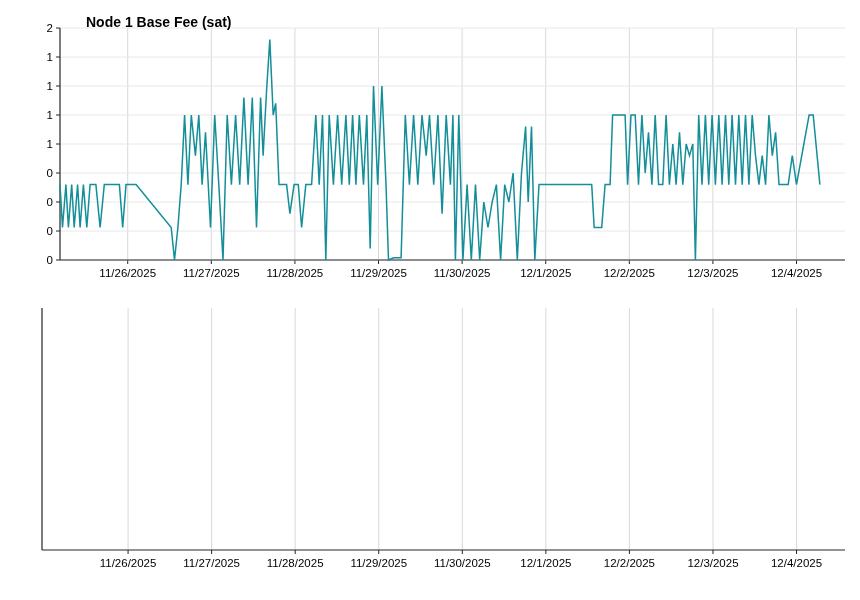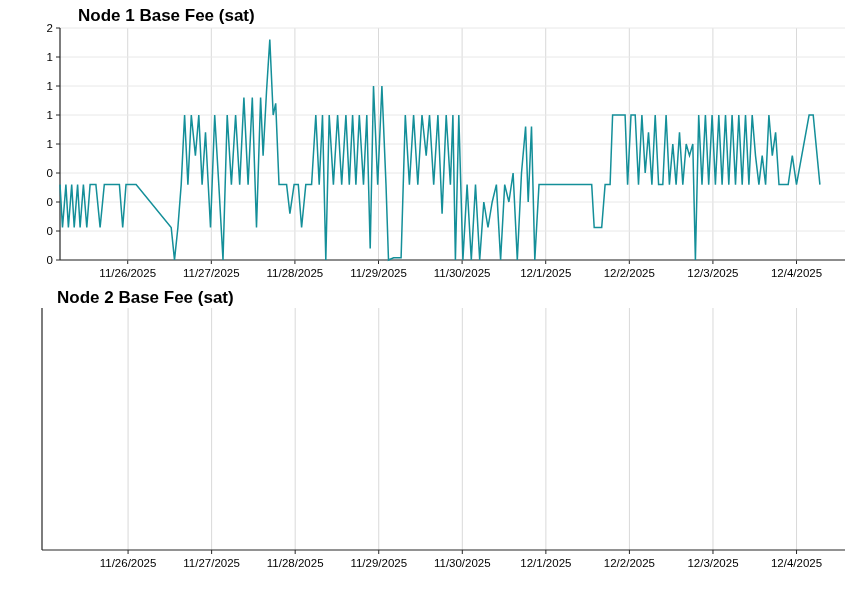--- a/index.html
+++ b/index.html
@@ -1,20 +1,20 @@
 <!DOCTYPE html>
 <html><head>
 <meta charset="utf-8">
 <style>
   html,body{margin:0;padding:0;background:#ffffff;}
   body{width:860px;height:600px;position:relative;font-family:"Liberation Sans",sans-serif;overflow:hidden;}
   .chart-section{position:absolute;left:0;width:860px;}
   #section-node1{top:0;height:285px;}
   #section-node2{top:285px;height:315px;}
-  .chart-title{position:absolute;margin:0;font-size:17px;font-weight:bold;color:#000;z-index:2;
+  .chart-title{position:absolute;margin:8px;font-size:14px;font-weight:bold;color:#000;z-index:2;
                font-family:"Liberation Sans",sans-serif;}
   #title-node1{left:78px;top:6px;}
   #title-node2{left:57px;top:3px;}
   svg{position:absolute;left:0;top:0;display:block;}
   svg text{font-family:"Liberation Sans",sans-serif;}
 </style>
 </head>
 <body>
 
 <div class="chart-section" id="section-node1">
@@ -74,21 +74,20 @@
       <line x1="60" y1="28" x2="845" y2="28" stroke="#e8e8e8" stroke-width="1"></line>
       <line x1="56" y1="28" x2="60" y2="28" stroke="#262626" stroke-width="1"></line>
       <text x="53" y="32" text-anchor="end" font-size="11.5" fill="#000000">2</text>
       <line x1="60" y1="28" x2="60" y2="260" stroke="#262626" stroke-width="1.2"></line>
       <line x1="60" y1="260" x2="845" y2="260" stroke="#262626" stroke-width="1.2"></line>
       <polyline points="60.0,184.6 62.5,227.5 65.9,184.6 68.4,227.5 71.7,184.6 74.2,227.5 77.6,184.6 80.1,227.5 83.4,184.6 86.8,227.5 90.1,184.6 95.9,184.6 100.1,227.5 104.3,184.6 119.4,184.6 122.7,227.5 126.0,184.6 136.1,184.6 171.2,227.5 174.5,260.0 177.9,227.5 181.2,184.6 184.6,115.0 187.9,184.6 191.3,115.0 195.4,155.6 198.8,115.0 202.1,184.6 205.5,132.4 210.5,227.5 214.7,115.0 218.8,184.6 223.0,260.0 227.2,115.0 231.4,184.6 235.6,115.0 239.7,184.6 243.9,97.6 248.1,184.6 252.3,97.6 256.5,227.5 260.6,97.6 263.1,155.6 266.5,91.8 269.8,39.6 273.2,115.0 275.7,103.4 279.0,184.6 286.6,184.6 289.9,213.6 294.1,184.6 298.3,184.6 301.6,227.5 305.8,184.6 311.6,184.6 315.8,115.0 319.2,184.6 322.5,115.0 325.8,260.0 329.2,115.0 333.4,184.6 337.6,115.0 341.7,184.6 345.9,115.0 349.3,184.6 352.6,115.0 355.9,184.6 359.3,115.0 363.5,184.6 366.8,115.0 370.2,248.4 373.5,86.0 377.7,184.6 381.9,86.0 386.0,184.6 388.5,260.0 393.6,257.7 401.1,257.7 405.3,115.0 409.4,184.6 413.6,115.0 417.8,184.6 422.0,115.0 426.2,155.6 429.5,115.0 433.7,184.6 437.9,115.0 442.1,213.6 446.2,115.0 450.4,184.6 452.9,115.0 455.4,260.0 458.8,115.0 462.9,260.0 467.1,184.6 471.3,260.0 475.5,184.6 479.7,260.0 483.8,202.0 488.0,227.5 492.2,202.0 496.4,184.6 500.6,260.0 504.7,184.6 508.9,202.0 513.1,173.0 517.3,260.0 521.5,173.0 525.6,126.6 528.2,202.0 531.5,126.6 534.8,260.0 539.0,184.6 543.2,184.6 591.7,184.6 594.2,227.5 601.7,227.5 605.1,184.6 610.1,184.6 612.6,115.0 625.1,115.0 627.6,184.6 631.0,115.0 635.2,115.0 638.5,184.6 641.9,115.0 645.2,173.0 648.5,132.4 651.9,184.6 655.2,115.0 658.6,184.6 662.8,184.6 666.1,115.0 669.4,184.6 672.8,144.0 676.1,184.6 679.5,132.4 682.8,184.6 686.2,144.0 689.5,155.6 692.8,144.0 695.4,260.0 698.7,115.0 702.0,184.6 705.4,115.0 708.7,184.6 712.1,115.0 715.4,184.6 718.8,115.0 722.1,184.6 725.5,115.0 728.8,184.6 732.1,115.0 735.5,184.6 738.8,115.0 742.2,184.6 745.5,115.0 748.9,184.6 752.2,115.0 755.5,155.6 758.9,184.6 762.2,155.6 765.6,184.6 768.9,115.0 772.3,155.6 775.6,132.4 779.0,184.6 788.2,184.6 792.3,155.6 796.5,184.6 809.1,115.0 813.2,115.0 819.9,184.6" fill="none" stroke="#148f99" stroke-width="1.5" stroke-linejoin="miter"></polyline>
     </svg>
 </div>
 
 <div class="chart-section" id="section-node2">
-  <h2 class="chart-title" id="title-node2">Node 2 Base Fee (sat)</h2>
   <svg id="plot-node2" width="860" height="315" viewBox="0 0 860 315">
       <line x1="128.06555671175857" y1="23" x2="128.06555671175857" y2="265" stroke="#d9d9d9" stroke-width="1"></line>
       <line x1="128.06555671175857" y1="265" x2="128.06555671175857" y2="269" stroke="#262626" stroke-width="1"></line>
       <text x="128.06555671175857" y="282" text-anchor="middle" font-size="11.5" fill="#000000">11/26/2025</text>
       <line x1="211.62434963579608" y1="23" x2="211.62434963579608" y2="265" stroke="#d9d9d9" stroke-width="1"></line>
       <line x1="211.62434963579608" y1="265" x2="211.62434963579608" y2="269" stroke="#262626" stroke-width="1"></line>
       <text x="211.62434963579608" y="282" text-anchor="middle" font-size="11.5" fill="#000000">11/27/2025</text>
       <line x1="295.1831425598335" y1="23" x2="295.1831425598335" y2="265" stroke="#d9d9d9" stroke-width="1"></line>
       <line x1="295.1831425598335" y1="265" x2="295.1831425598335" y2="269" stroke="#262626" stroke-width="1"></line>
       <text x="295.1831425598335" y="282" text-anchor="middle" font-size="11.5" fill="#000000">11/28/2025</text>

